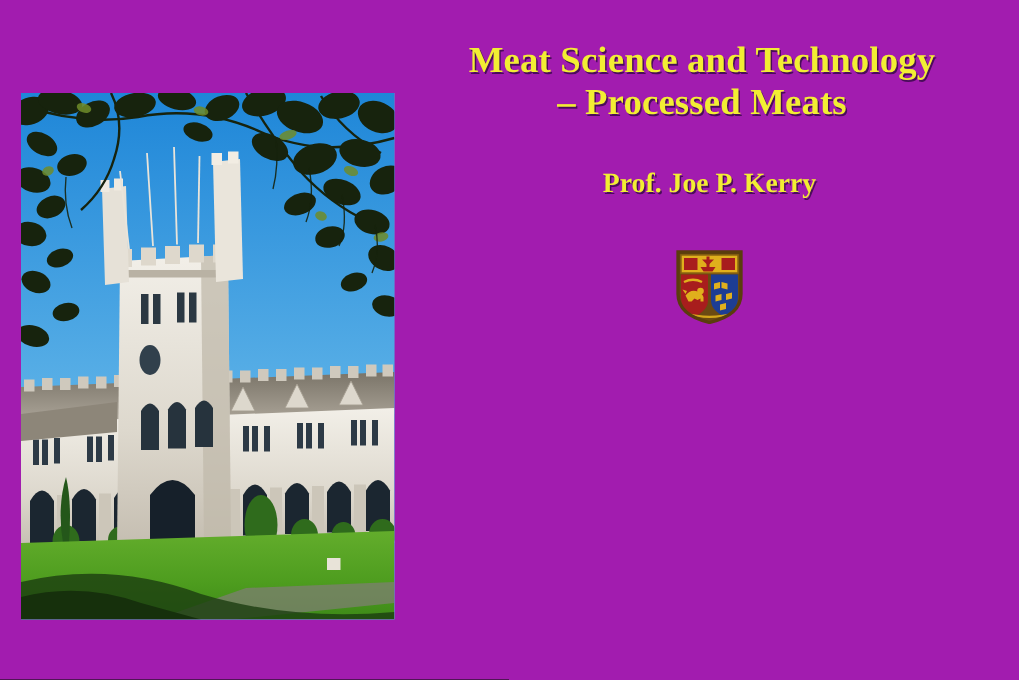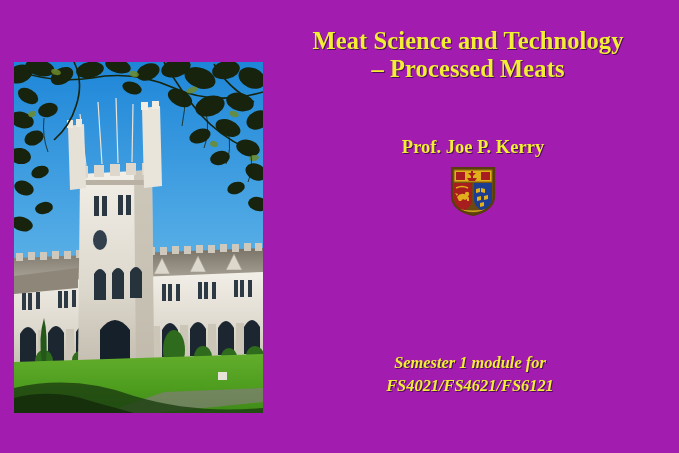--- a/index.html
+++ b/index.html
@@ -39,21 +39,20 @@
     white-space: pre-line;
   }
   #title {
     left: 268px; top: 27px; width: 400px;
     font-size: 24.5px;
     letter-spacing: .1px;
   }
   #author {
     left: 288px; top: 113px; width: 370px;
     font-size: 18.5px;
-    margin-top: 24px;
   }
   #school {
     left: 262px; top: 238px; width: 412px;
     font-size: 17.2px;
     font-style: italic;
     line-height: 1.43;
   }
   #module {
     left: 300px; top: 352px; width: 340px;
     font-size: 16.4px;
@@ -368,16 +367,14 @@
         <path d="M30 37 L34 36 L34 40 L30 41 Z"></path>
       </g>
 
       <path d="M6 42 Q23 50 40 42 Q23 47 6 42 Z" fill="#e0b01c" opacity=".9"></path>
 
       <path d="M2 2 H44 V30 Q44 44 23 49 Q2 44 2 30 Z" fill="none" stroke="#5a3d0d" stroke-width="2.2"></path>
     </svg>
   </div>
 
 
-  <div class="txt" id="module">Semester 1 module for
-FS4021/FS4621/FS6121</div>
 
 </div>
 
 </body></html>

